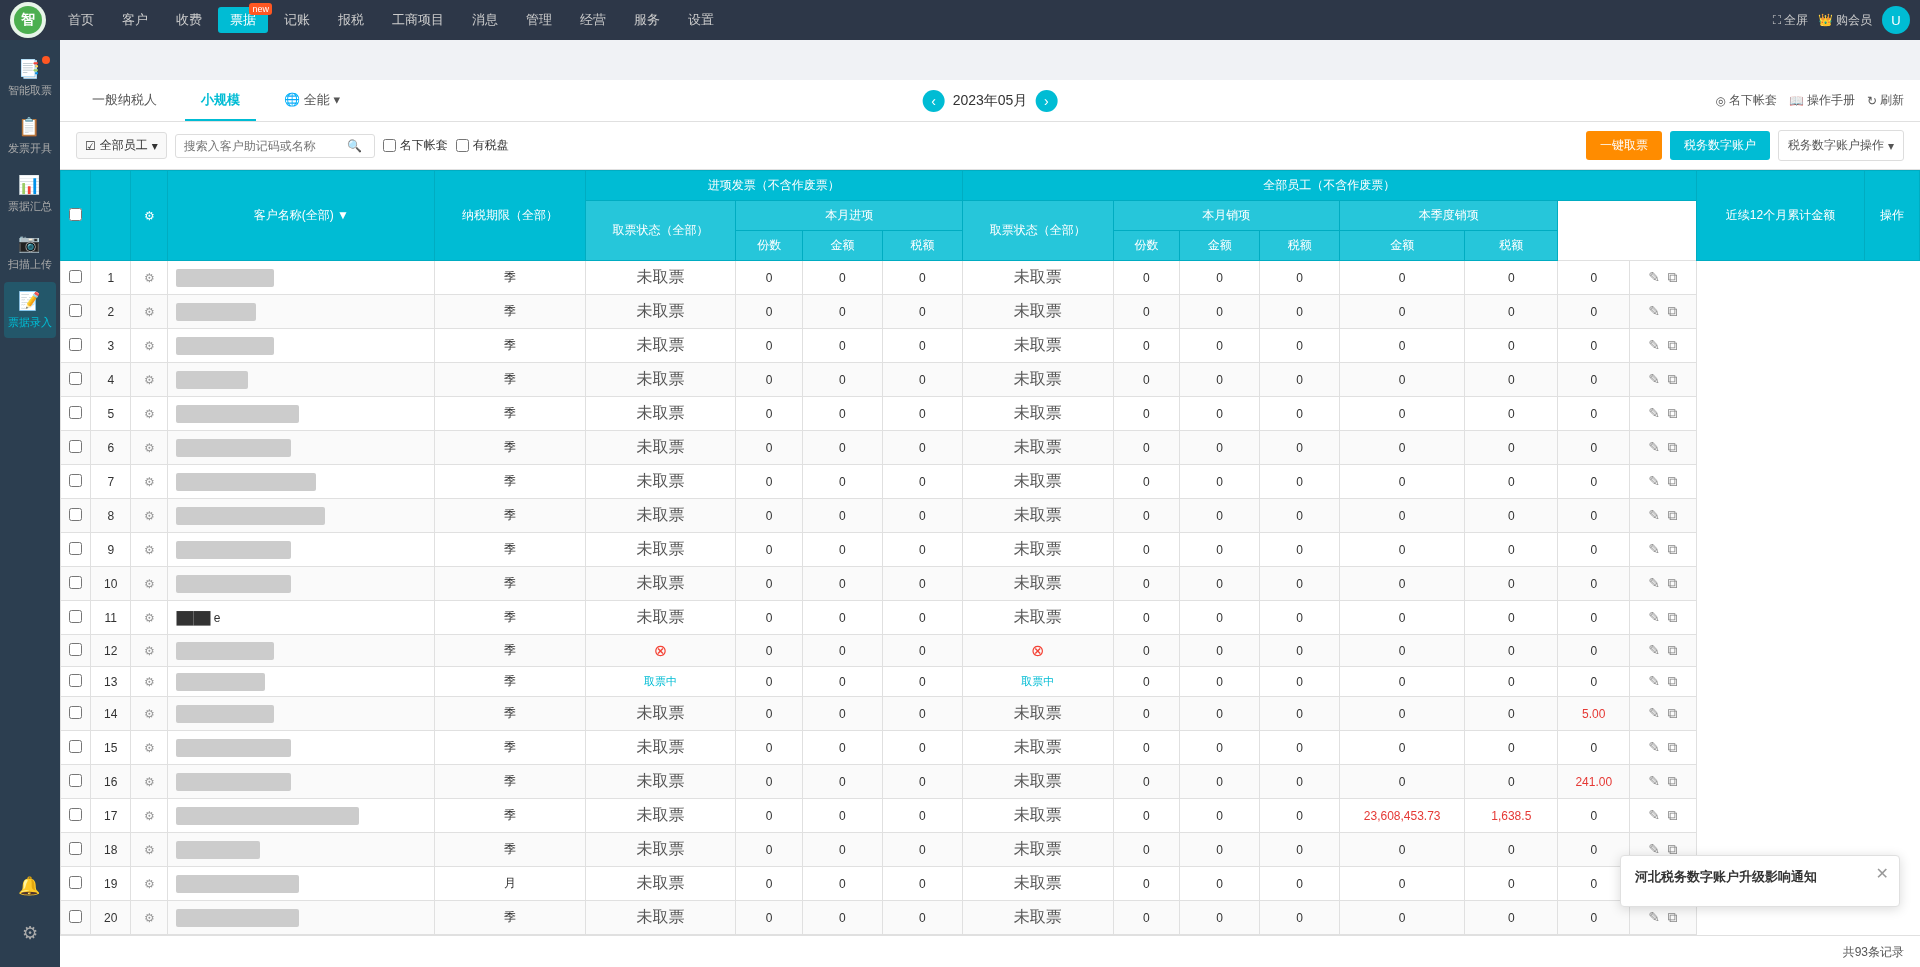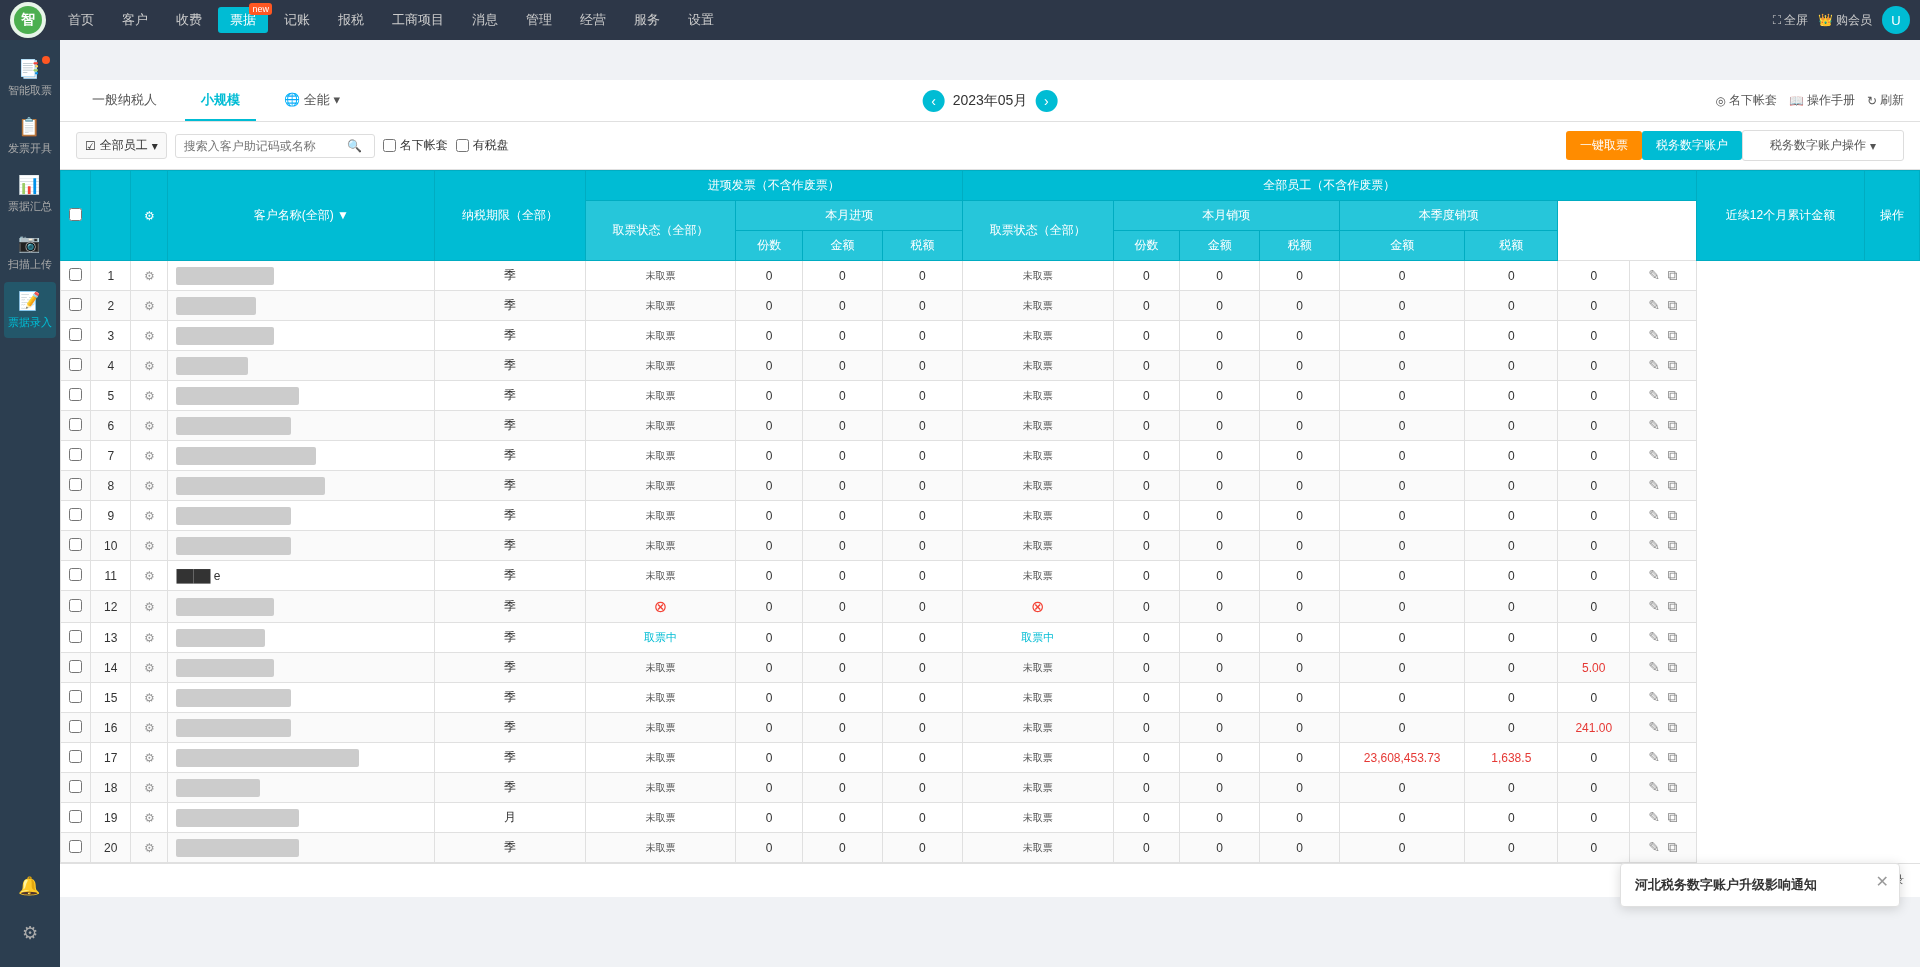--- a/index.html
+++ b/index.html
@@ -173,24 +173,24 @@
       padding: 6px 14px; cursor: pointer; font-size: 12px;
     }
     .btn-teal {
       background: #00bcd4; color: #fff;
       border: none; border-radius: 3px;
       padding: 6px 14px; cursor: pointer; font-size: 12px;
     }
     .btn-outline {
       background: #fff; color: #555;
       border: 1px solid #ddd; border-radius: 3px;
-      padding: 6px 27px; cursor: pointer; font-size: 12px;
+      padding: 6px 9px; cursor: pointer; font-size: 12px;
       display: flex; align-items: center; gap: 4px;
     }
-    .toolbar-right { margin-left: auto; display: flex; align-items: center; gap: 0; }
+    .toolbar-right { margin-left: auto; display: flex; align-items: center; gap: 8px; }
 
     
     .table-container {
       overflow-x: auto;
       background: #fff;
     }
     table {
       width: 100%;
       border-collapse: collapse;
       font-size: 12px;
@@ -217,21 +217,21 @@
     }
     tbody tr td {
       padding: 6px 8px;
       border: 1px solid #e0e0e0;
       text-align: center;
       white-space: nowrap;
     }
     tbody tr:nth-child(even) { background: #fafafa; }
     .td-name { text-align: left; }
     .tag-unget {
-      color: #555; font-size: 10px;
+      color: #555; font-size: 16px;
     }
     .tag-getting {
       color: #00bcd4; font-size: 11px;
     }
     .tag-error {
       color: #f44336; font-size: 16px;
     }
     .action-icon {
       cursor: pointer; color: #888; font-size: 14px; margin: 0 2px;
     }
@@ -244,21 +244,21 @@
       width: 280px;
       background: #fff;
       border: 1px solid #e0e0e0;
       border-radius: 4px;
       box-shadow: 0 2px 12px rgba(0,0,0,0.15);
       padding: 12px 14px;
       font-size: 12px;
       z-index: 999;
     }
     .notification-title {
-      font-size: 13px; font-weight: 600; color: #333; 
+      font-size: 13px; font-weight: 600; color: #333; margin-bottom: 8px;
     }
     .notification-close {
       position: absolute; top: 8px; right: 10px;
       cursor: pointer; color: #999; font-size: 16px;
     }
     .notification-body { color: #555; line-height: 1.6; }
 
     
     .table-footer {
       background: #fff;

